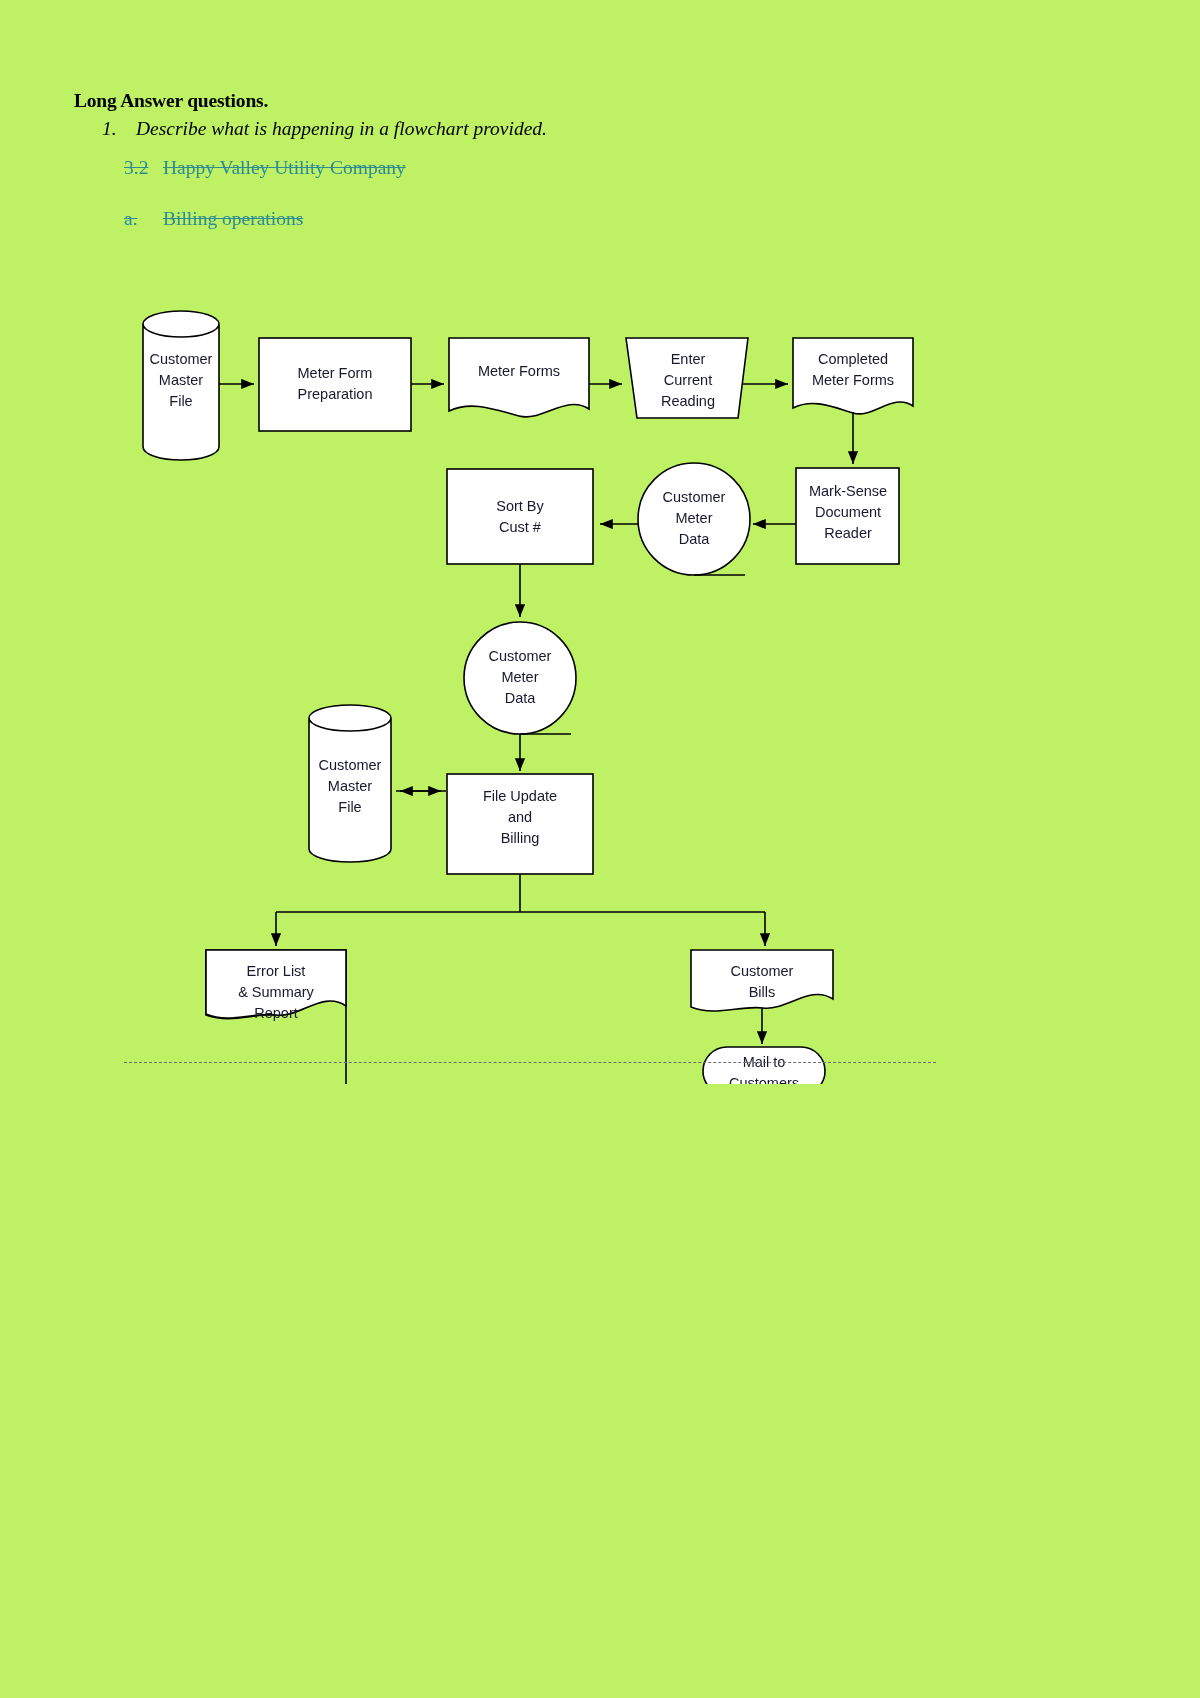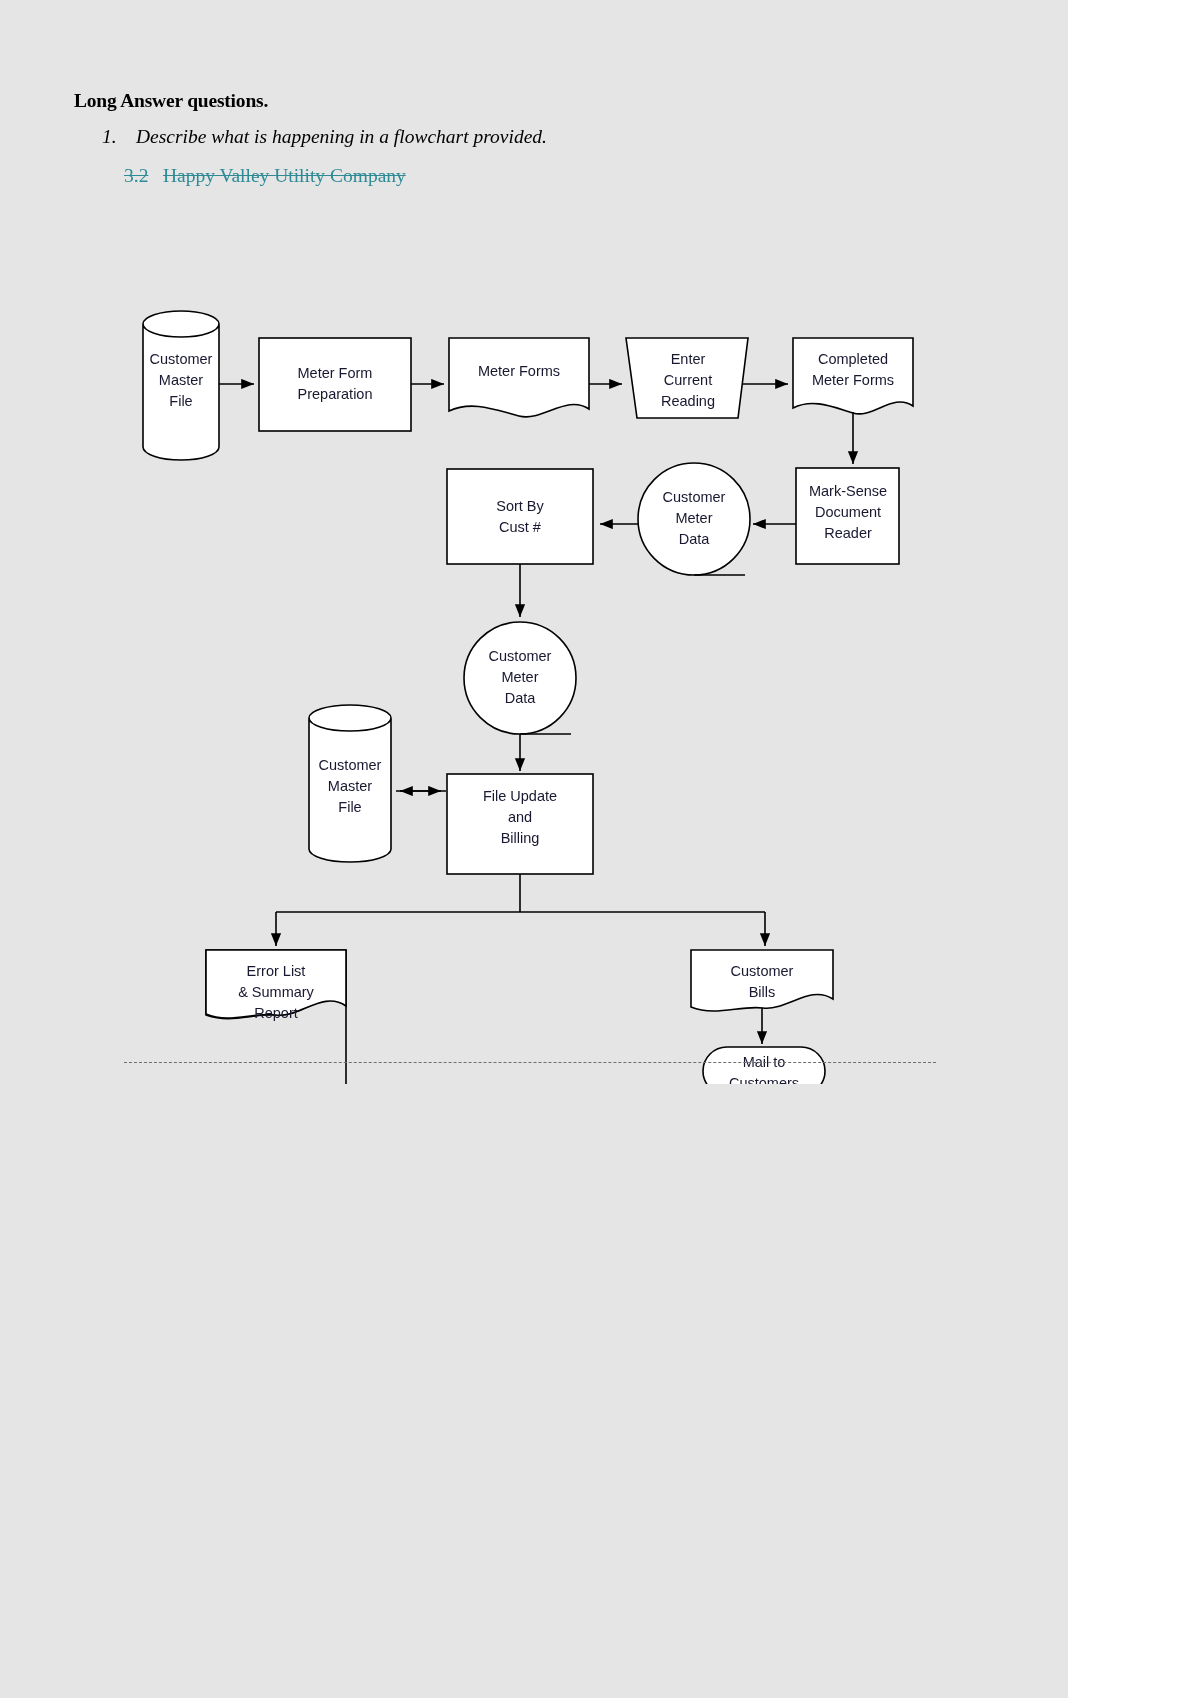--- a/index.html
+++ b/index.html
@@ -10,23 +10,23 @@
   body {
     width: 1200px;
     height: 1698px;
     position: relative;
     font-family: "Liberation Serif", serif;
     overflow: hidden;
   }
   .page {
     position: absolute;
     left: 0; top: 0;
-    width: 1068px;
+    width: 1200px;
     height: 1698px;
-    background: #e5e5e5;
+    background: #bef264;
   }
   .text-block {
     position: absolute;
     left: 68px;
     top: 88px;
     width: 1060px;
   }
   .line-heading {
     font-family: "Liberation Serif", serif;
     font-weight: bold;
@@ -50,21 +50,21 @@
     color: #000000;
     line-height: 1.34;
   }
   .list-item {
     font-family: "Liberation Serif", serif;
     font-style: italic;
     font-size: 19.5px;
     color: #000000;
     padding-left: 34px;
     line-height: 1.4;
-    margin-top: 9px;
+    margin-top: 1px;
   }
   .list-num {
     display: inline-block;
     width: 34px;
   }
   .struck {
     font-family: "Liberation Serif", serif;
     font-size: 19.5px;
     color: #2e8b96;
     text-decoration: line-through;
@@ -110,20 +110,21 @@
 <body>
 
 <div class="page">
 
   <div class="text-block">
     <div class="line-heading">Long Answer questions.</div>
     <div class="list-item">
       <span class="list-num">1.</span><span>Describe what is happening in a flowchart provided.</span>
     </div>
     <div class="struck">3.2	Happy Valley Utility Company</div>
+    <div class="struck struck-b">a.	Billing operations</div>
   </div>
 
   <div class="flow">
   <svg width="1000" height="800" viewBox="0 0 1000 800" xmlns="http://www.w3.org/2000/svg">
 
     <defs>
       <marker id="arrow" markerWidth="9" markerHeight="9" refX="8" refY="3.2" orient="auto">
         <path d="M0,0 L8,3.2 L0,6.4 z" fill="#000000"></path>
       </marker>
     </defs>

